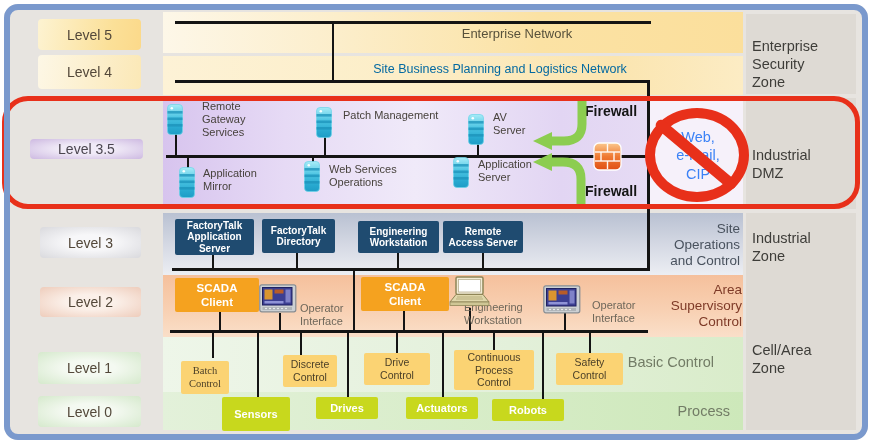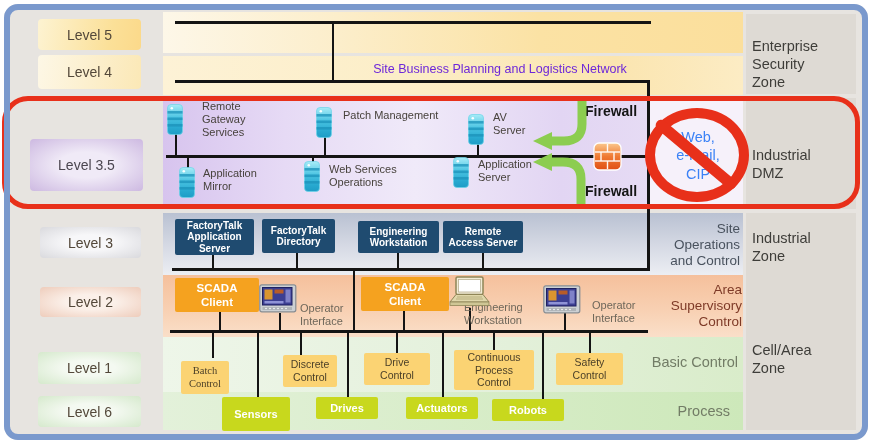--- a/index.html
+++ b/index.html
@@ -47,45 +47,46 @@
   <div class="abs band" style="left:163px;top:275px;width:580px;height:62px;background:linear-gradient(180deg,#f5c09c 0%,#f8d0b2 55%,#fadfc9 100%);"></div>
   <div class="abs band" style="left:163px;top:337px;width:580px;height:55px;background:linear-gradient(90deg,#eef6e9 0%,#e3f0da 60%,#d9ecca 100%);"></div>
   <div class="abs band" style="left:163px;top:392px;width:580px;height:38px;background:linear-gradient(90deg,#e3f1da 0%,#d6ecc6 60%,#cde8ba 100%);"></div>
 
   <div class="abs zonebox" style="left:746px;top:14px;width:110px;height:80px;"></div>
   <div class="abs zonebox" style="left:746px;top:98px;width:110px;height:111px;"></div>
   <div class="abs zonebox" style="left:746px;top:213px;width:110px;height:217px;"></div>
 
   <div class="abs pill" style="left:38px;top:19px;width:103px;height:31px;background:linear-gradient(100deg,#fdf3d2,#fbe098 70%,#fbd98a);">Level 5</div>
   <div class="abs pill" style="left:38px;top:55px;width:103px;height:34px;background:linear-gradient(100deg,#fdf7e6,#fbe8b6);">Level 4</div>
-  <div class="abs pill" style="left:30px;top:139px;width:113px;height:52px;background:radial-gradient(ellipse at center,#f0eaf7 35%,#cdb9e1 100%);color:#4b4650;">Level 3.5</div>
+  <div class="abs pill" style="left:30px;top:139px;width:113px;height:20px;background:radial-gradient(ellipse at center,#f0eaf7 35%,#cdb9e1 100%);color:#4b4650;">Level 3.5</div>
   <div class="abs pill" style="left:40px;top:227px;width:101px;height:31px;background:radial-gradient(ellipse at center,#f7f7f9 35%,#d9d9dd 100%);">Level 3</div>
   <div class="abs pill" style="left:40px;top:287px;width:101px;height:30px;background:radial-gradient(ellipse at center,#fbf0e9 35%,#eeccbb 100%);">Level 2</div>
   <div class="abs pill" style="left:38px;top:352px;width:103px;height:32px;background:radial-gradient(ellipse at center,#f4f9f1 35%,#d5e9cc 100%);">Level 1</div>
-  <div class="abs pill" style="left:38px;top:396px;width:103px;height:31px;background:radial-gradient(ellipse at center,#f4f9f1 35%,#d5e9cc 100%);">Level 6</div>
-
-  <div class="abs txt ctr" style="left:350px;top:62px;width:300px;font-size:12.5px;color:#6d28d9;">Site Business Planning and Logistics Network</div>
+  <div class="abs pill" style="left:38px;top:396px;width:103px;height:31px;background:radial-gradient(ellipse at center,#f4f9f1 35%,#d5e9cc 100%);">Level 0</div>
+
+  <div class="abs txt ctr" style="left:427px;top:26px;width:180px;font-size:13px;color:#57513b;">Enterprise Network</div>
+  <div class="abs txt ctr" style="left:350px;top:62px;width:300px;font-size:12.5px;color:#0369a1;">Site Business Planning and Logistics Network</div>
 
   <div class="abs txt zonetxt" style="left:752px;top:37px;width:100px;">Enterprise
 Security
 Zone</div>
   <div class="abs txt zonetxt" style="left:752px;top:146px;width:100px;">Industrial
 DMZ</div>
   <div class="abs txt zonetxt" style="left:752px;top:229px;width:100px;">Industrial
 Zone</div>
   <div class="abs txt zonetxt" style="left:752px;top:341px;width:100px;">Cell/Area
 Zone</div>
 
   <div class="abs txt rgt" style="left:640px;top:221px;width:100px;font-size:13.5px;color:#49525e;">Site
 Operations
 and Control</div>
   <div class="abs txt rgt" style="left:630px;top:282px;width:112px;font-size:13.5px;color:#7e3a27;">Area
 Supervisory
 Control</div>
-  <div class="abs txt rgt" style="left:638px;top:354px;width:100px;font-size:14.5px;color:#727c66;">Basic Control</div>
+  <div class="abs txt rgt" style="left:614px;top:354px;width:100px;font-size:14.5px;color:#727c66;">Basic Control</div>
   <div class="abs txt rgt" style="left:630px;top:403px;width:100px;font-size:14.5px;color:#727c66;">Process</div>
 
   <div class="abs txt smlbl" style="left:202px;top:100px;">Remote
 Gateway
 Services</div>
   <div class="abs txt smlbl" style="left:343px;top:109px;">Patch Management</div>
   <div class="abs txt smlbl" style="left:493px;top:111px;">AV
 Server</div>
   <div class="abs txt smlbl" style="left:203px;top:167px;">Application
 Mirror</div>

